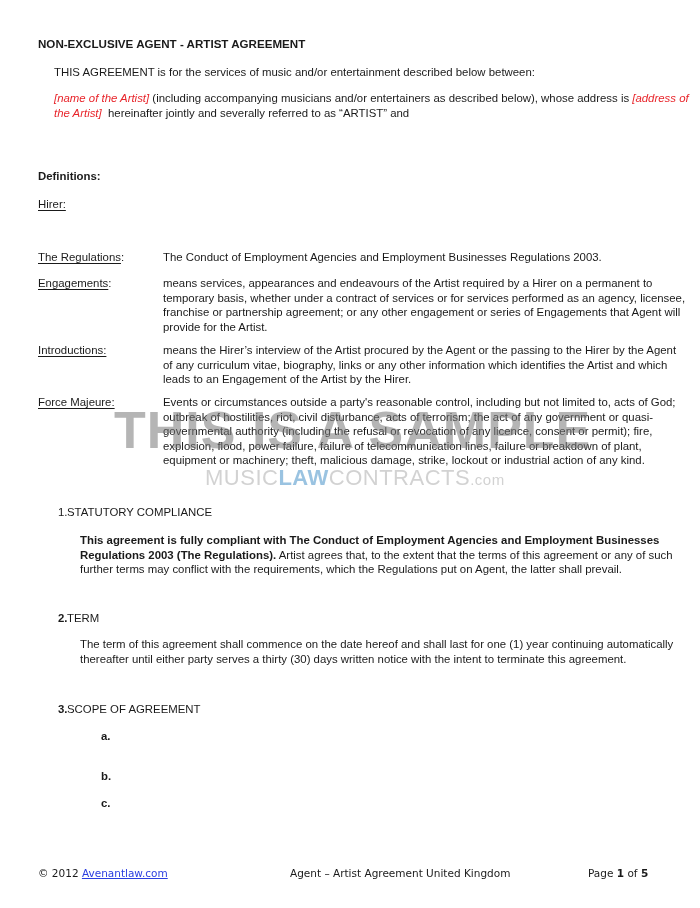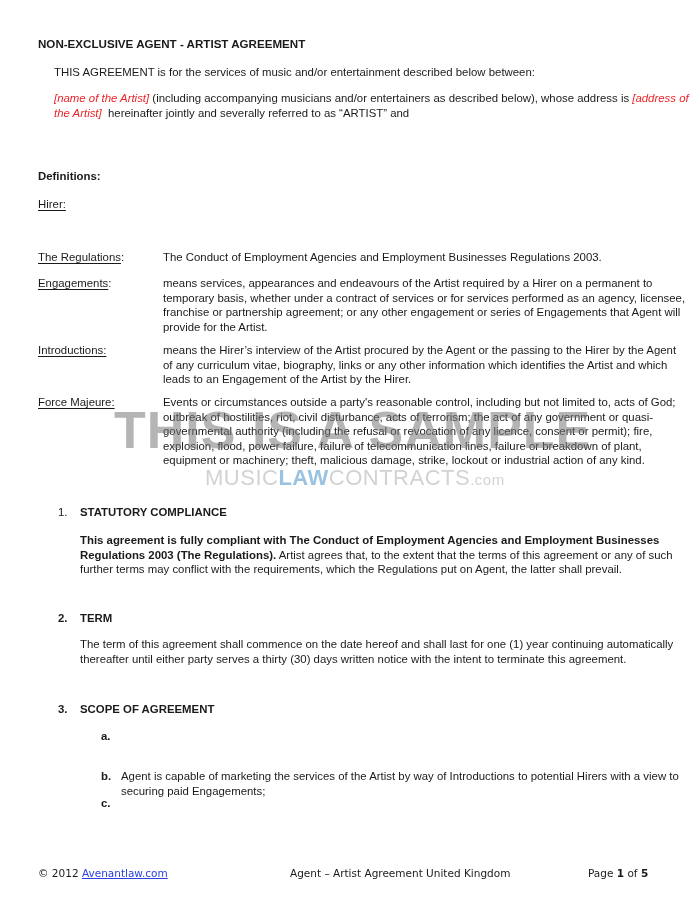--- a/index.html
+++ b/index.html
@@ -11,21 +11,21 @@
     .page { position: absolute; left: 0; top: 0; width: 700px; height: 796px; border-radius: 23px; }
     .abs { position: absolute; }
     .title { left: 38px; top: 37px; font-weight: bold; font-size: 11.6px; }
     .p { left: 54px; width: 650px; }
     .red { color: #e8242a; font-style: italic; }
     .defs-head { left: 38px; top: 169px; font-weight: bold; }
     .def-term { left: 38px; text-decoration: underline; text-underline-offset: 2px; }
     .def-text { left: 163px; width: 525px; }
     .sec-num { left: 58px; font-weight: bold; }
     .sec-num.light { font-weight: normal; }
-    .sec-title { left: 80px; font-weight: bold; }
+    .sec-title { left: 67px; font-weight: normal; }
     .sec-body { left: 80px; width: 610px; }
     .list-letter { left: 101px; font-weight: bold; }
     .list-text { left: 121px; width: 570px; }
     .b { font-weight: bold; }
     .wm1 {
       left: 114px; top: 400px; font-size: 52px; line-height: 60px; font-weight: bold;
       color: rgba(120,120,120,0.55); letter-spacing: 1px; white-space: nowrap;
       font-family: "Liberation Sans", sans-serif; pointer-events: none;
     }
     .wm2 {
@@ -88,21 +88,20 @@
   <div class="abs sec-num" style="top:611px;">2.</div>
   <div class="abs sec-title" style="top:611px;">TERM</div>
   <div class="abs sec-body" style="top:637px;">The term of this agreement shall commence on the date hereof and shall last for one (1) year continuing automatically thereafter until either party serves a thirty (30) days written notice with the intent to terminate this agreement.</div>
 
   <div class="abs sec-num" style="top:702px;">3.</div>
   <div class="abs sec-title" style="top:702px;">SCOPE OF AGREEMENT</div>
 
   <div class="abs list-letter" style="top:729px;">a.</div>
 
   <div class="abs list-letter" style="top:769px;">b.</div>
-  <div class="abs list-text" style="top:769px;">Agent is capable of marketing the services of the Artist by way of Introductions to potential Hirers with a view to securing paid Engagements;</div>
 
   <div class="abs list-letter" style="top:796px;">c.</div>
 
   <div class="abs footer f-left">
     <span style="white-space:pre;">© 2012 </span><a>Avenantlaw.com</a>
   </div>
   <div class="abs footer f-mid">Agent – Artist Agreement United Kingdom</div>
   <div class="abs footer f-right">
     <span style="white-space:pre;">Page </span><span class="b">1</span><span style="white-space:pre;"> of </span><span class="b">5</span>
   </div>

